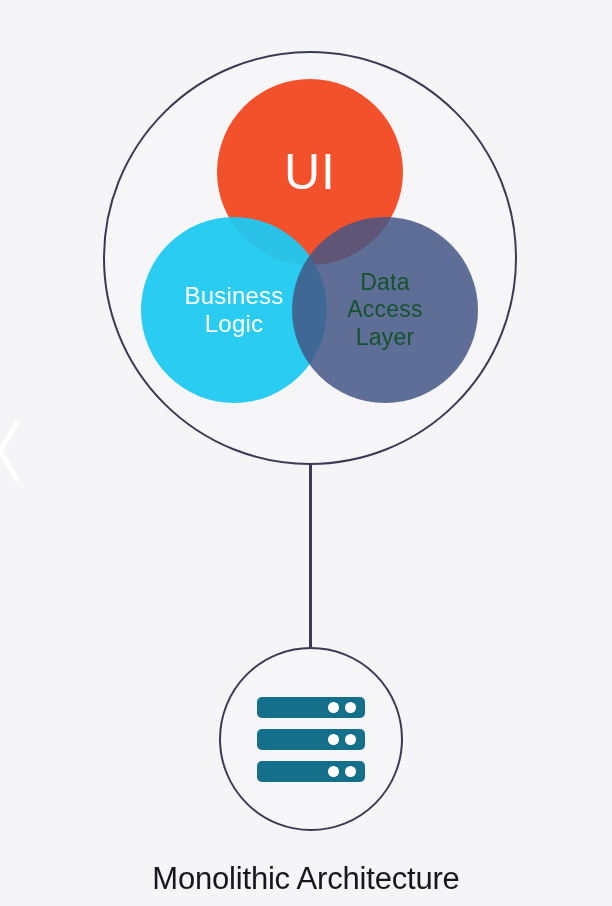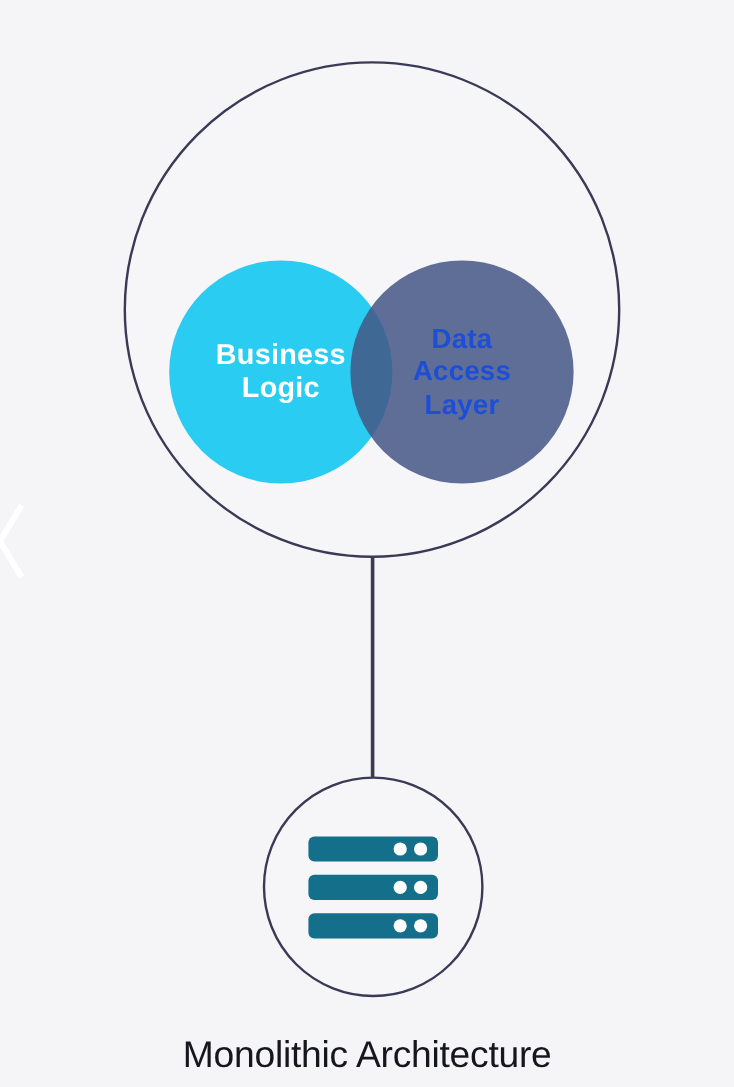--- a/index.html
+++ b/index.html
@@ -32,21 +32,21 @@
     z-index: 1;
   }
   .venn {
     width: 186px; height: 186px;
     text-align: center;
   }
   .venn-ui    { left: 217px; top: 79px;  z-index: 2; }
   .venn-biz   { left: 141px; top: 217px; z-index: 3; }
   .venn-dal   { left: 292px; top: 217px; z-index: 4; }
   .venn-label {
-    font-weight: 700;
+    font-weight: 400;
     line-height: 1.18;
     letter-spacing: 0.2px;
   }
   .ui-label {
     font-size: 50px;
     font-weight: 400;
     letter-spacing: 1px;
   }
   .biz-label {
     font-size: 24px;
@@ -111,27 +111,30 @@
 <body>
 
 <div class="stage" style="background-color: rgb(245, 244, 246);">
 
   <svg class="prev-arrow" viewBox="0 0 24 66" style="stroke: rgb(255, 255, 255);">
     <polyline points="21,3 3,33 21,63" fill="none" stroke="inherit" style="stroke:inherit" stroke-width="5"></polyline>
   </svg>
 
   <div class="circle outline-circle outer-boundary" style="border-color: rgb(59, 58, 86);"></div>
 
+  <div class="circle venn venn-ui" style="background-color: rgb(242, 81, 44);">
+    <div class="venn-label ui-label" style="color: rgb(255, 255, 255);">UI</div>
+  </div>
 
   <div class="circle venn venn-biz" style="background-color: rgba(31, 201, 241, 0.95);">
     <div class="venn-label biz-label" style="color: rgb(255, 255, 255);">Business Logic</div>
   </div>
 
   <div class="circle venn venn-dal" style="background-color: rgba(68, 86, 133, 0.85);">
-    <div class="venn-label dal-label" style="color: #1d4ed8;">Data Access Layer</div>
+    <div class="venn-label dal-label" style="color: #14532d;">Data Access Layer</div>
   </div>
 
   <div class="connector" style="background-color: rgb(59, 58, 86);"></div>
 
   <div class="circle outline-circle server-node" style="border-color: rgb(59, 58, 86);">
     <div class="server-stack">
       <div class="server-bar" style="background-color: rgb(20, 112, 138);">
         <span class="led led-1" style="background-color: rgb(255, 255, 255);"></span>
         <span class="led led-2" style="background-color: rgb(255, 255, 255);"></span>
       </div>

